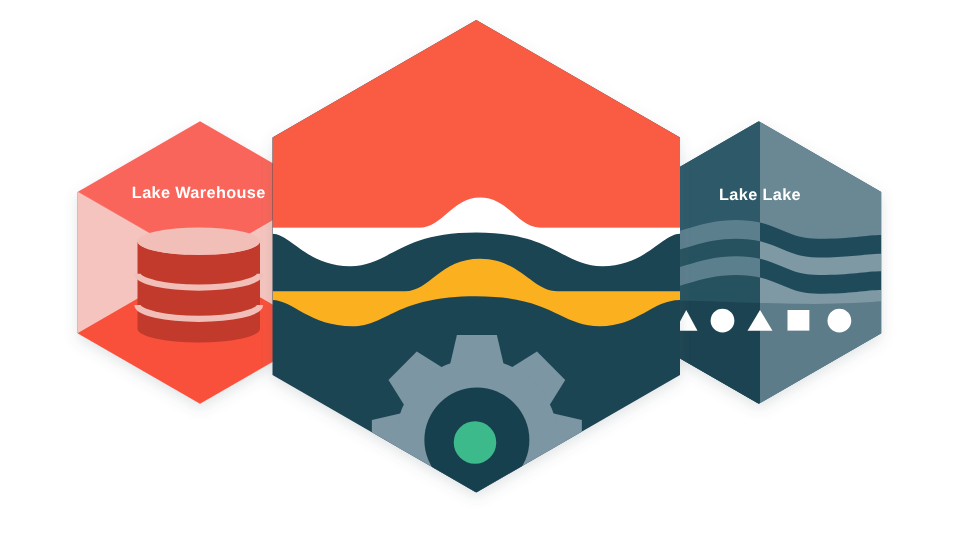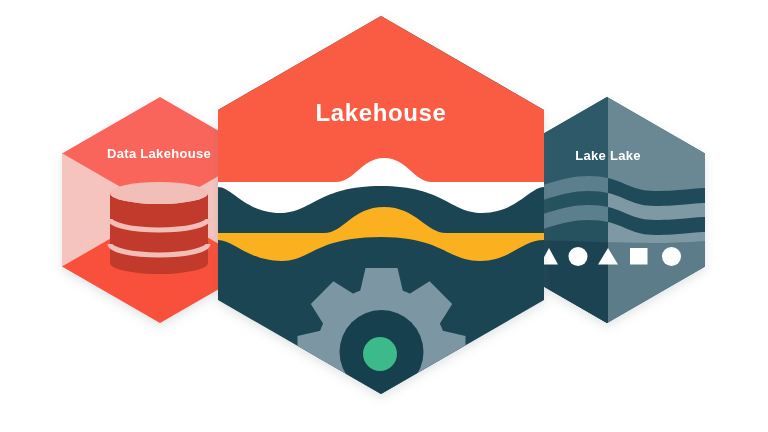--- a/index.html
+++ b/index.html
@@ -111,17 +111,16 @@
           <path d="M-22,-58 L-16,-84 L16,-84 L22,-58 Z" transform="translate(381.5,352) rotate(315)"></path>
         </g>
         <circle cx="381.5" cy="352" r="65" fill="#7C96A3"></circle>
         <circle cx="381.5" cy="352" r="42" fill="#17404E"></circle>
         <circle cx="380" cy="354" r="17" fill="#3CBA8B"></circle>
       </g>
     </g>
   </g>
 </svg>
 
-<div class="hex-label label-dw">Data Lakehouse</div>
-<div class="hex-label label-lakehouse">Lakehouse</div>
+<div class="hex-label label-dw">Lake Warehouse</div>
 <div class="hex-label label-dl">Lake Lake</div>
 
 </div>
 
 </body></html>

